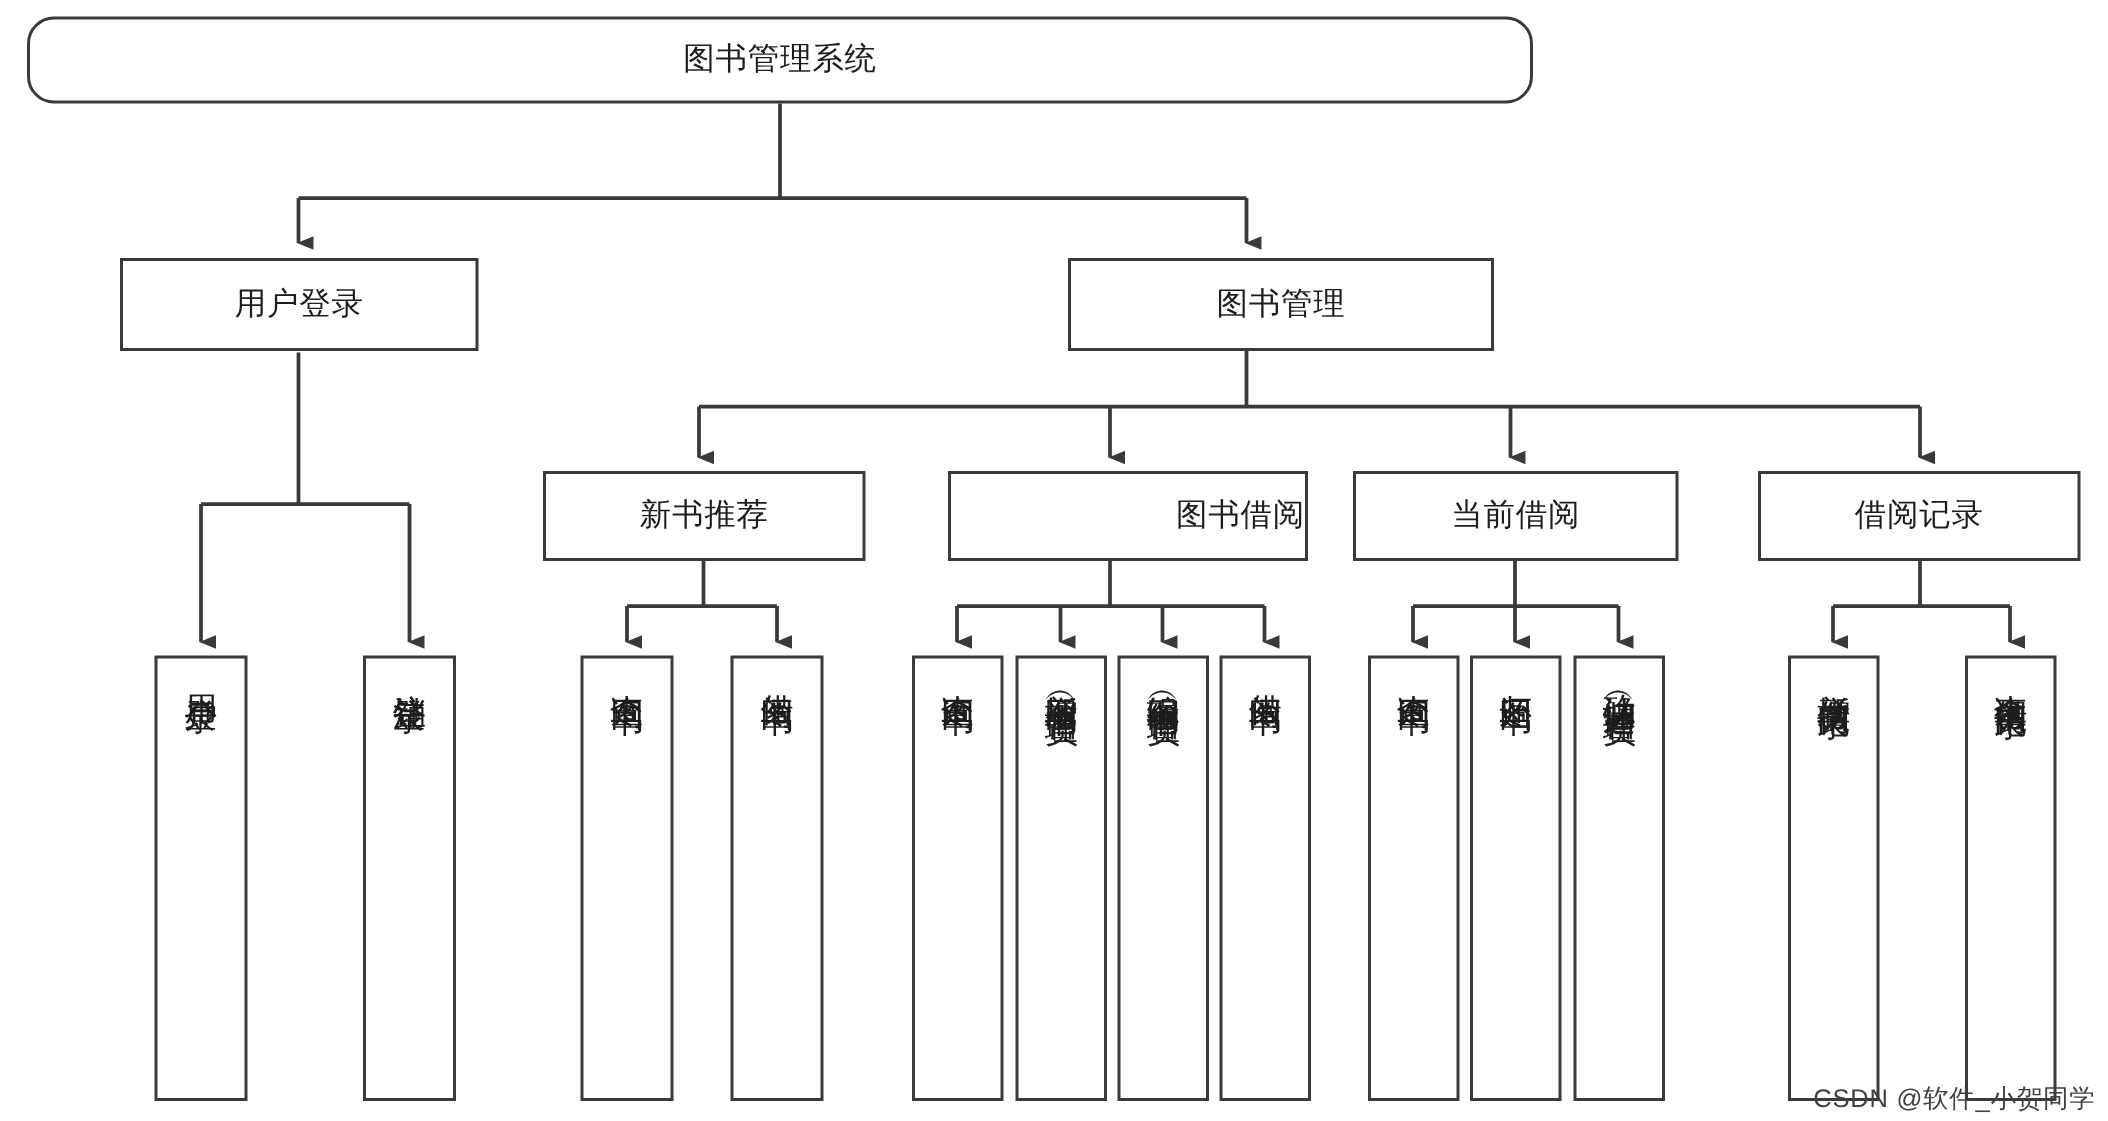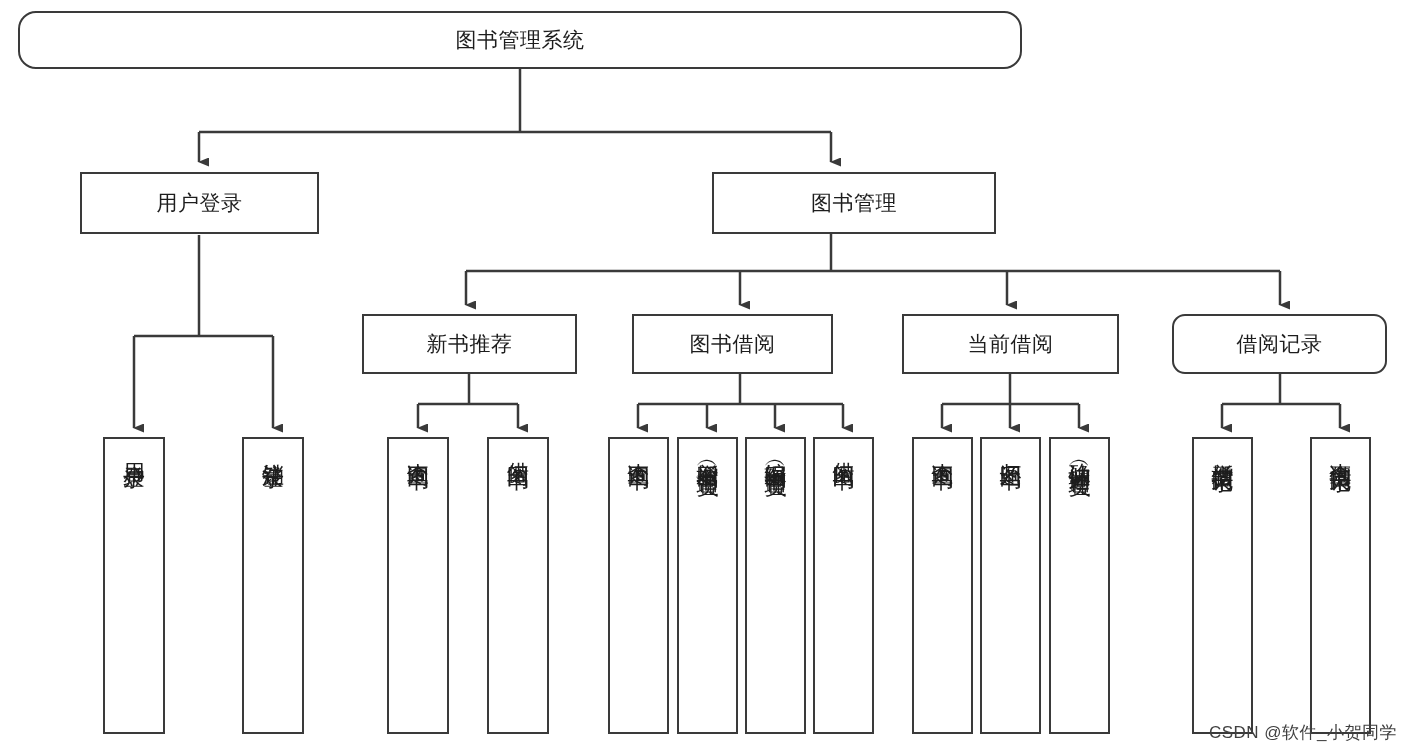--- a/index.html
+++ b/index.html
@@ -135,27 +135,27 @@
   <div class="node node-horizontal" style="left:80px; top:172px; width:239px; height:62px;">
     <span class="node-label">用户登录</span>
   </div>
   <div class="node node-horizontal" style="left:712px; top:172px; width:284px; height:62px;">
     <span class="node-label">图书管理</span>
   </div>
 
   <div class="node node-horizontal" style="left:362px; top:314px; width:215px; height:60px;">
     <span class="node-label">新书推荐</span>
   </div>
-  <div class="node node-horizontal" style="left:632px; top:314px; width:201px; height:60px;">
+  <div class="node node-horizontal" style="left:632px; top:314px; width:240px; height:60px;justify-content:flex-end;">
     <span class="node-label">图书借阅</span>
   </div>
   <div class="node node-horizontal" style="left:902px; top:314px; width:217px; height:60px;">
     <span class="node-label">当前借阅</span>
   </div>
-  <div class="node node-horizontal" style="left:1172px; top:314px; width:215px; height:60px;border-radius:13px;">
+  <div class="node node-horizontal" style="left:1172px; top:314px; width:215px; height:60px;">
     <span class="node-label">借阅记录</span>
   </div>
 
   <div class="node node-vertical" style="left:103px; top:437px; width:62px; height:297px;">
     <span class="node-label">用户登录</span>
   </div>
   <div class="node node-vertical" style="left:242px; top:437px; width:62px; height:297px;">
     <span class="node-label">注销登录</span>
   </div>
 

